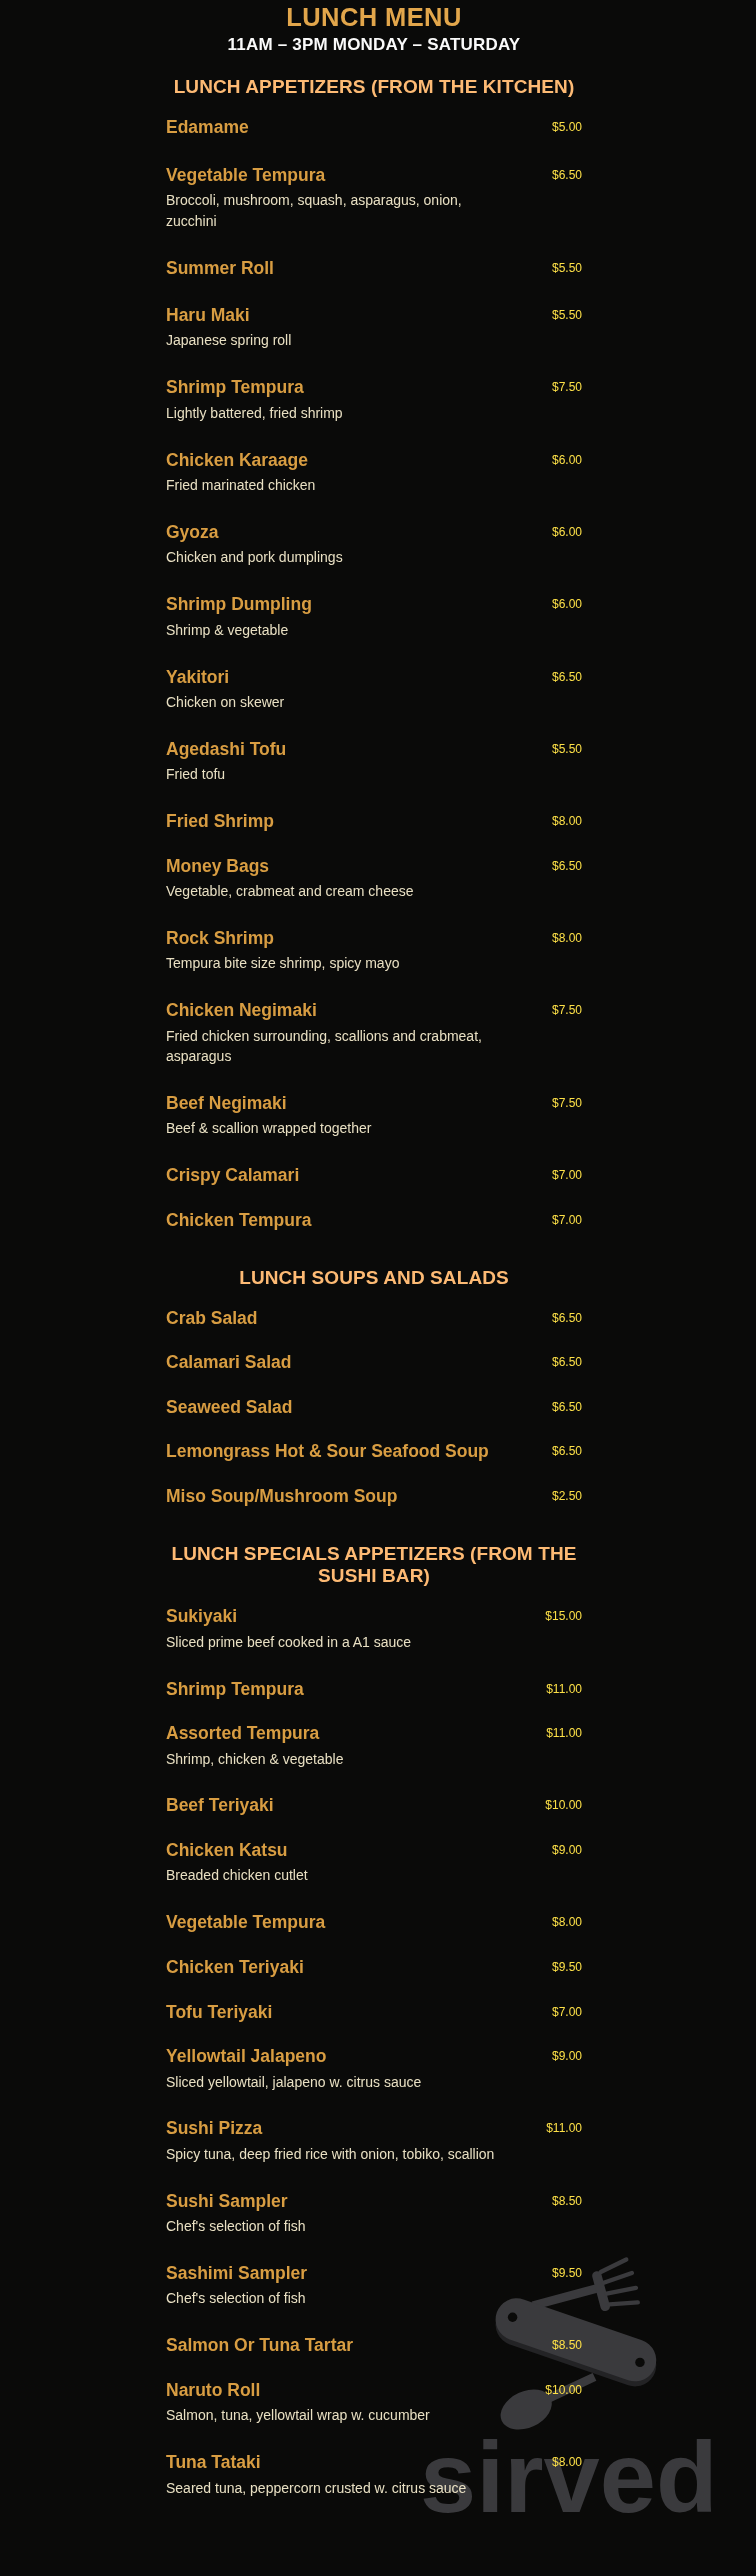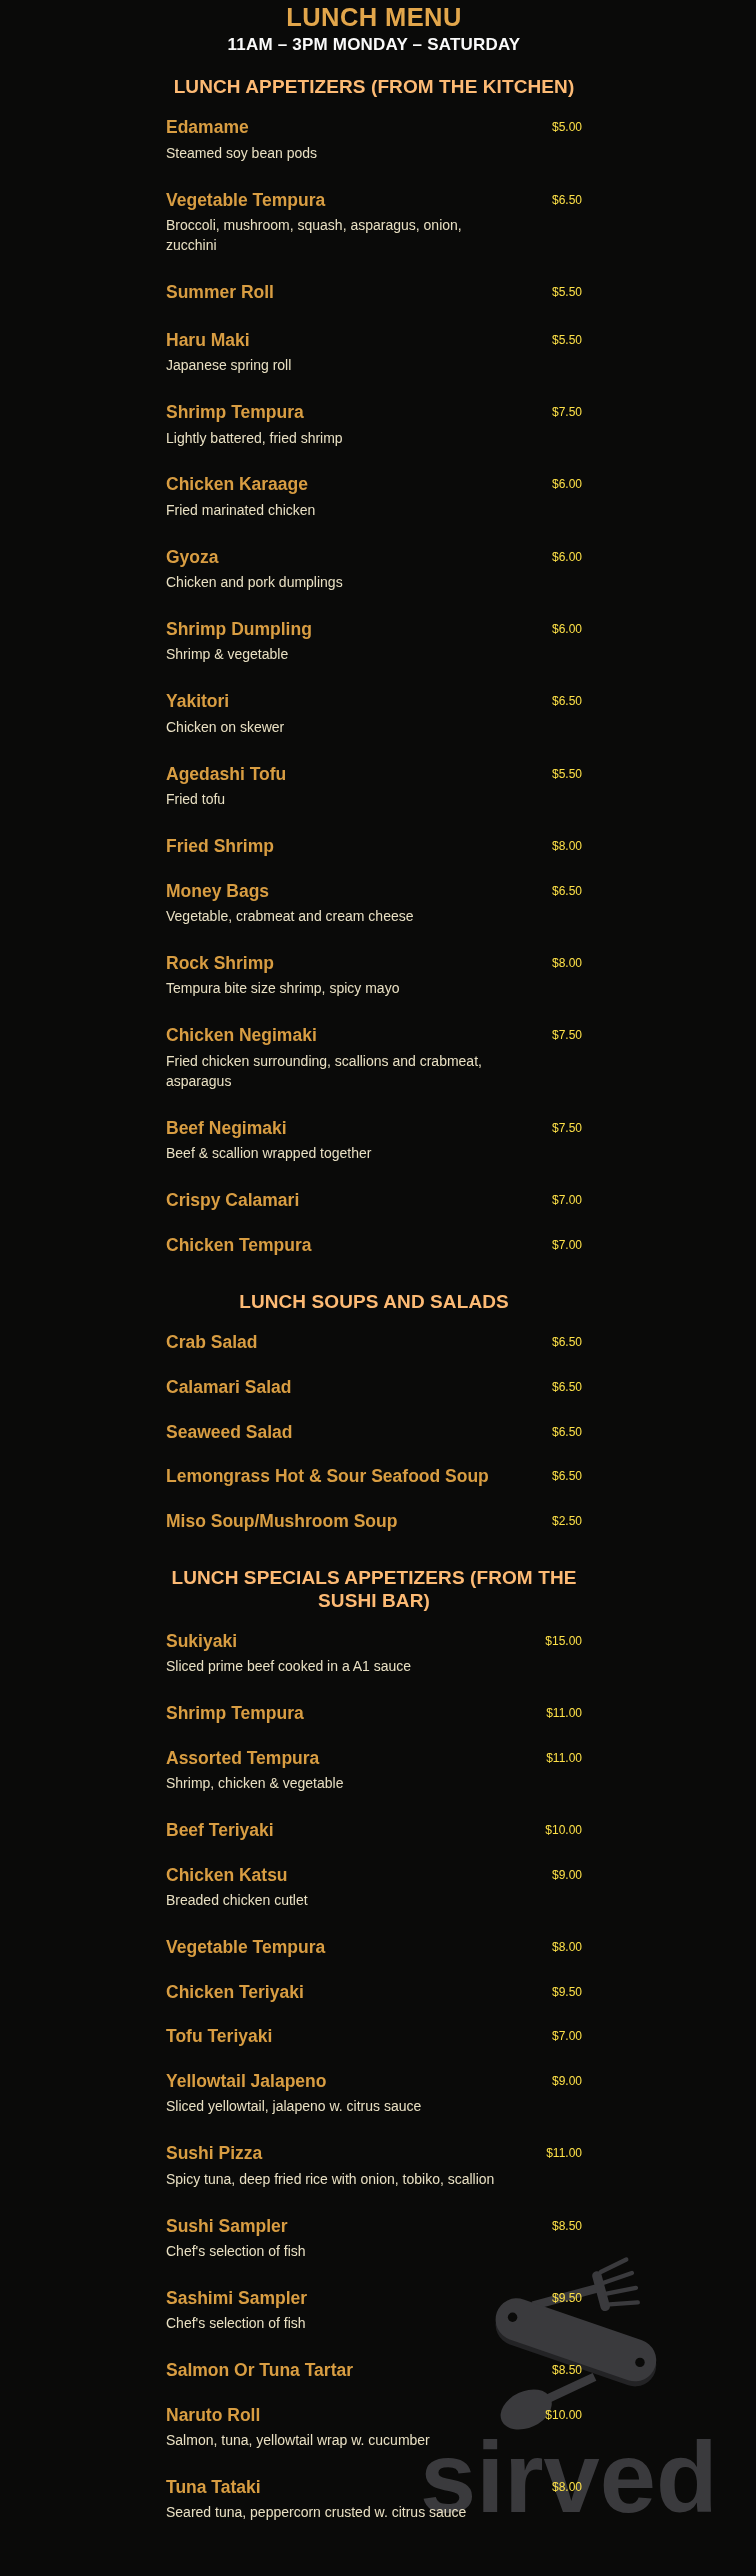--- a/index.html
+++ b/index.html
@@ -93,23 +93,20 @@
     <div id="sections-root" style="display: flex; flex-direction: column;">
         <div class="section">
           <div class="section-header">
             <div class="header-line">LUNCH APPETIZERS (FROM THE KITCHEN)</div>
           </div>
           <div class="item has-desc">
             <div class="item-row">
               <span class="item-name">Edamame</span>
               <span class="item-price">$5.00</span>
             </div>
-            <div class="item-desc">
-              <div class="desc-line">Steamed soy bean pods</div>
-            </div>
           </div>
           <div class="item has-desc">
             <div class="item-row">
               <span class="item-name">Vegetable Tempura</span>
               <span class="item-price">$6.50</span>
             </div>
             <div class="item-desc">
               <div class="desc-line">Broccoli, mushroom, squash, asparagus, onion,</div>
               <div class="desc-line">zucchini</div>
             </div>

